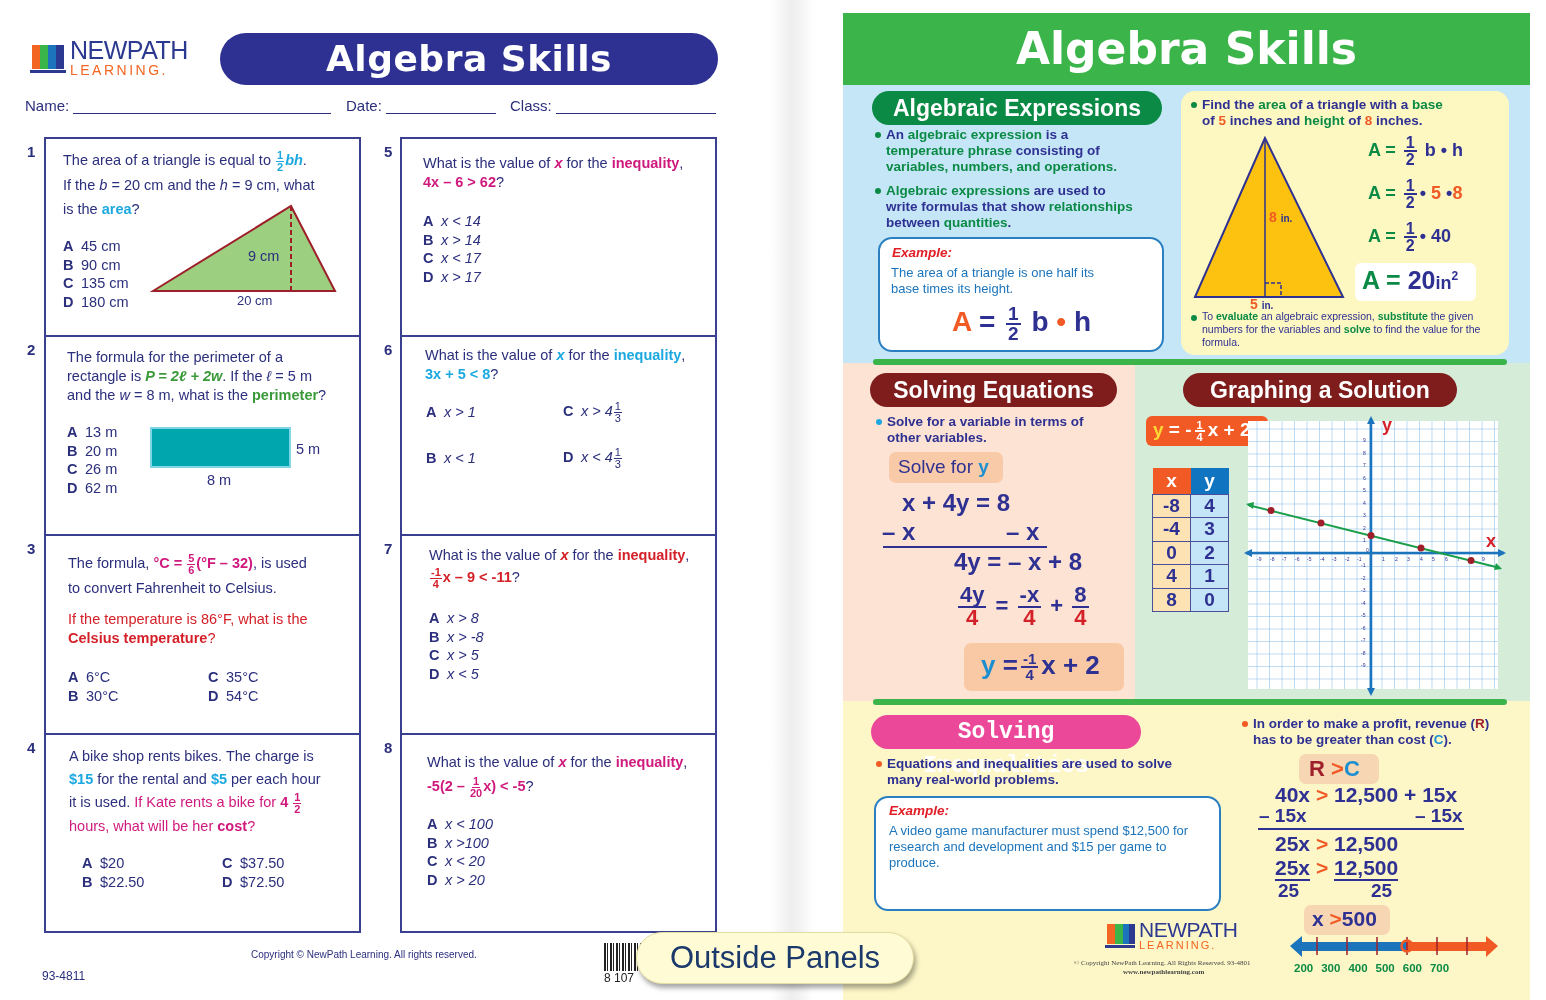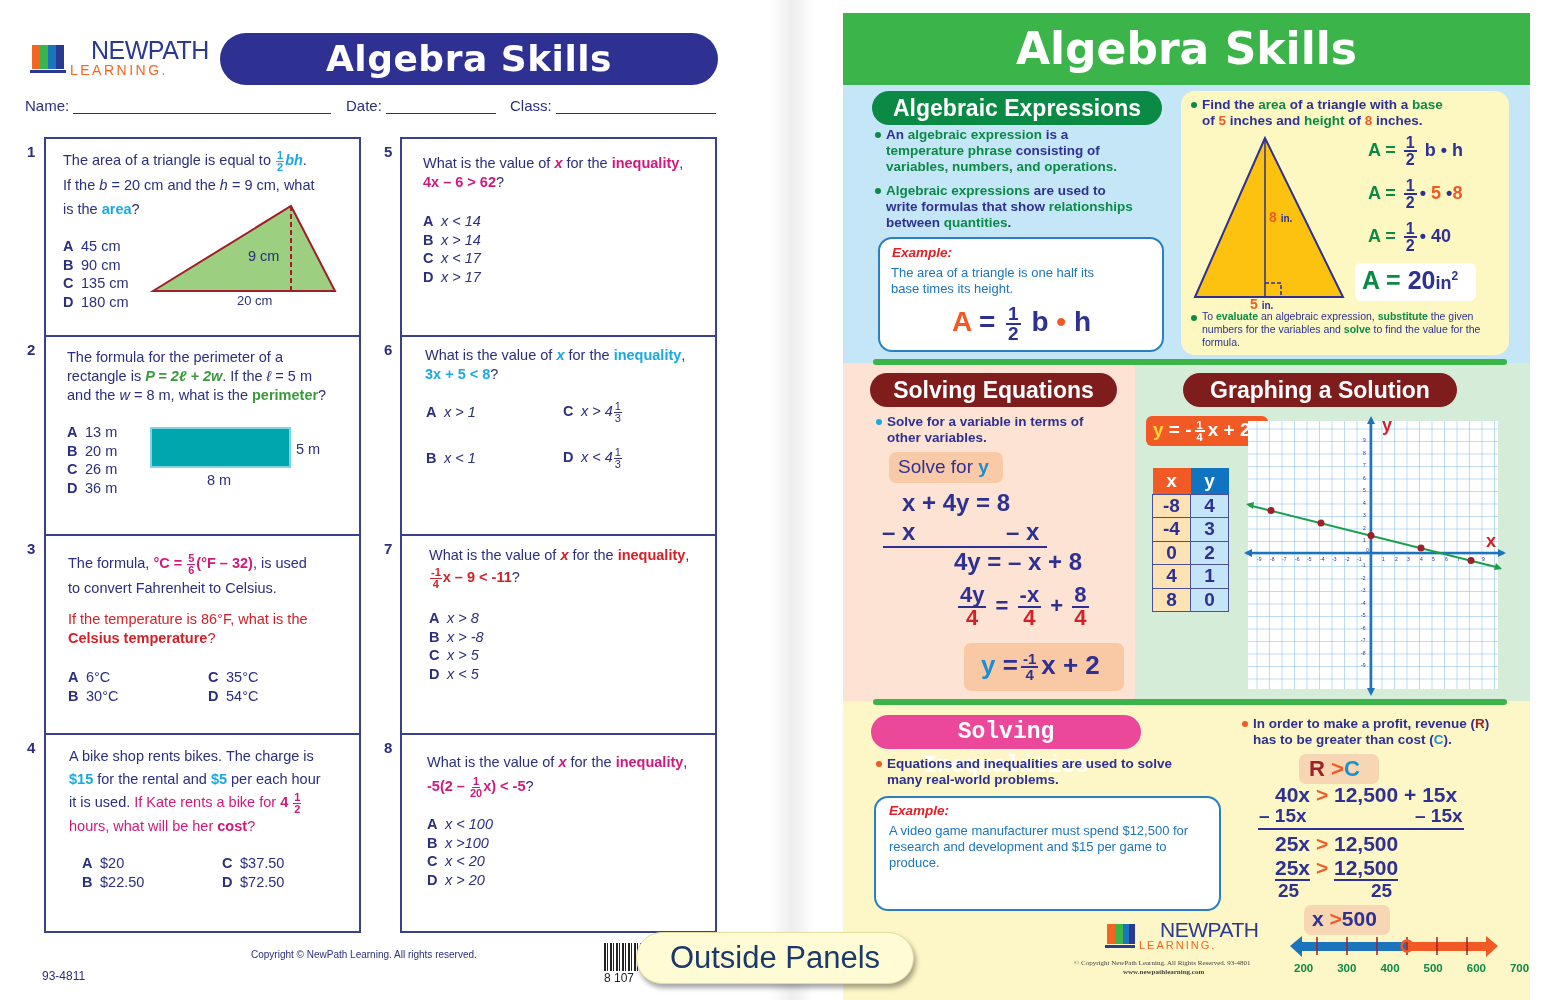--- a/index.html
+++ b/index.html
@@ -13,21 +13,21 @@
 
   .logo { position: absolute; display: flex; align-items: center; }
   .logo .book { width: 36px; height: 30px; position: relative; margin-right: 4px; }
   .logo .book .pg { position: absolute; top: 2px; width: 8px; height: 24px; }
   .logo .book .pg.o { left: 2px; background: #f26522; }
   .logo .book .pg.g { left: 10px; background: #39b54a; }
   .logo .book .pg.b { left: 18px; background: #1c75bc; }
   .logo .book .pg.n { left: 26px; background: #2b3990; }
   .logo .book .base { position: absolute; left: 0; bottom: 0; width: 36px; height: 3px; background: #2b3990; }
   .logo .txt { line-height: 1; }
-  .logo .np { font-size: 25px; color: #2b3990; letter-spacing: -0.5px; font-weight: normal; margin-left: 21px; }
+  .logo .np { font-size: 25px; color: #2b3990; letter-spacing: -0.5px; font-weight: normal; }
   .logo .ln { font-size: 14px; color: #f26522; letter-spacing: 2.5px; }
 
   .ws-title { position: absolute; left: 220px; top: 33px; width: 498px; height: 52px; border-radius: 26px;
     background: #2e3192; color: #fff; font-size: 36px; font-weight: bold; text-align: center; line-height: 52px;
     font-family: "DejaVu Sans", sans-serif; letter-spacing: 0.5px; }
   .field { position: absolute; display: flex; align-items: flex-end; }
   .field .line { border-bottom: 1px solid #2b2f7c; height: 15px; margin-left: 4px; }
 
   .qbox { position: absolute; border: 2px solid #3a3f8f; background: #fff; }
   .qnum { position: absolute; font-size: 15px; font-weight: bold; color: #2b2f7c; }
@@ -195,21 +195,21 @@
     <div class="row">
         <span class="lbl">B</span>
         <span>20 m</span>
       </div>
     <div class="row">
         <span class="lbl">C</span>
         <span>26 m</span>
       </div>
     <div class="row">
         <span class="lbl">D</span>
-        <span>36 m</span>
+        <span>62 m</span>
       </div>
   </div>
   <div style="position:absolute; left:150px; top:427px; width:141px; height:41px; background:#00a6ad; border:2px solid #7fd4e6;"></div>
   <div style="position:absolute; left:296px; top:441px; font-size:14.5px; color:#2b2f7c;">5 m</div>
   <div style="position:absolute; left:207px; top:472px; font-size:14.5px; color:#2b2f7c;">8 m</div>
 
   <div class="qnum" style="left:27px; top:540px;">3</div>
   <div class="qtext" style="left:68px; top:551px; width:290px;">
     <span>The formula, </span><span class="c-mag">°C = </span><span class="frac" style="color:#d0197d;">
         <span class="num">5</span>
@@ -588,21 +588,21 @@
     <g stroke="#9e1f2a" stroke-width="1.5">
       <line x1="29" y1="4" x2="29" y2="22"></line>
         <line x1="59" y1="4" x2="59" y2="22"></line>
         <line x1="89" y1="4" x2="89" y2="22"></line>
       <line x1="119" y1="4" x2="119" y2="22"></line>
         <line x1="149" y1="4" x2="149" y2="22"></line>
         <line x1="179" y1="4" x2="179" y2="22"></line>
     </g>
     <circle cx="119" cy="13" r="5.5" fill="none" stroke="#f15a24" stroke-width="2.5"></circle>
   </svg>
-  <div style="position:absolute; left:451px; top:949px; font-size:11.5px; font-weight:bold; color:#0b8a45; display:flex; gap:24px;">
+  <div style="position:absolute; left:451px; top:949px; font-size:11.5px; font-weight:bold; color:#0b8a45; display:flex; gap:8px;">
     <span>200</span>
     <span>300</span>
     <span>400</span>
     <span>500</span>
     <span>600</span>
     <span>700</span>
   </div>
 
   <div class="logo" style="left:262px; top:906px;">
     <div class="book" style="width:30px; height:26px;">

